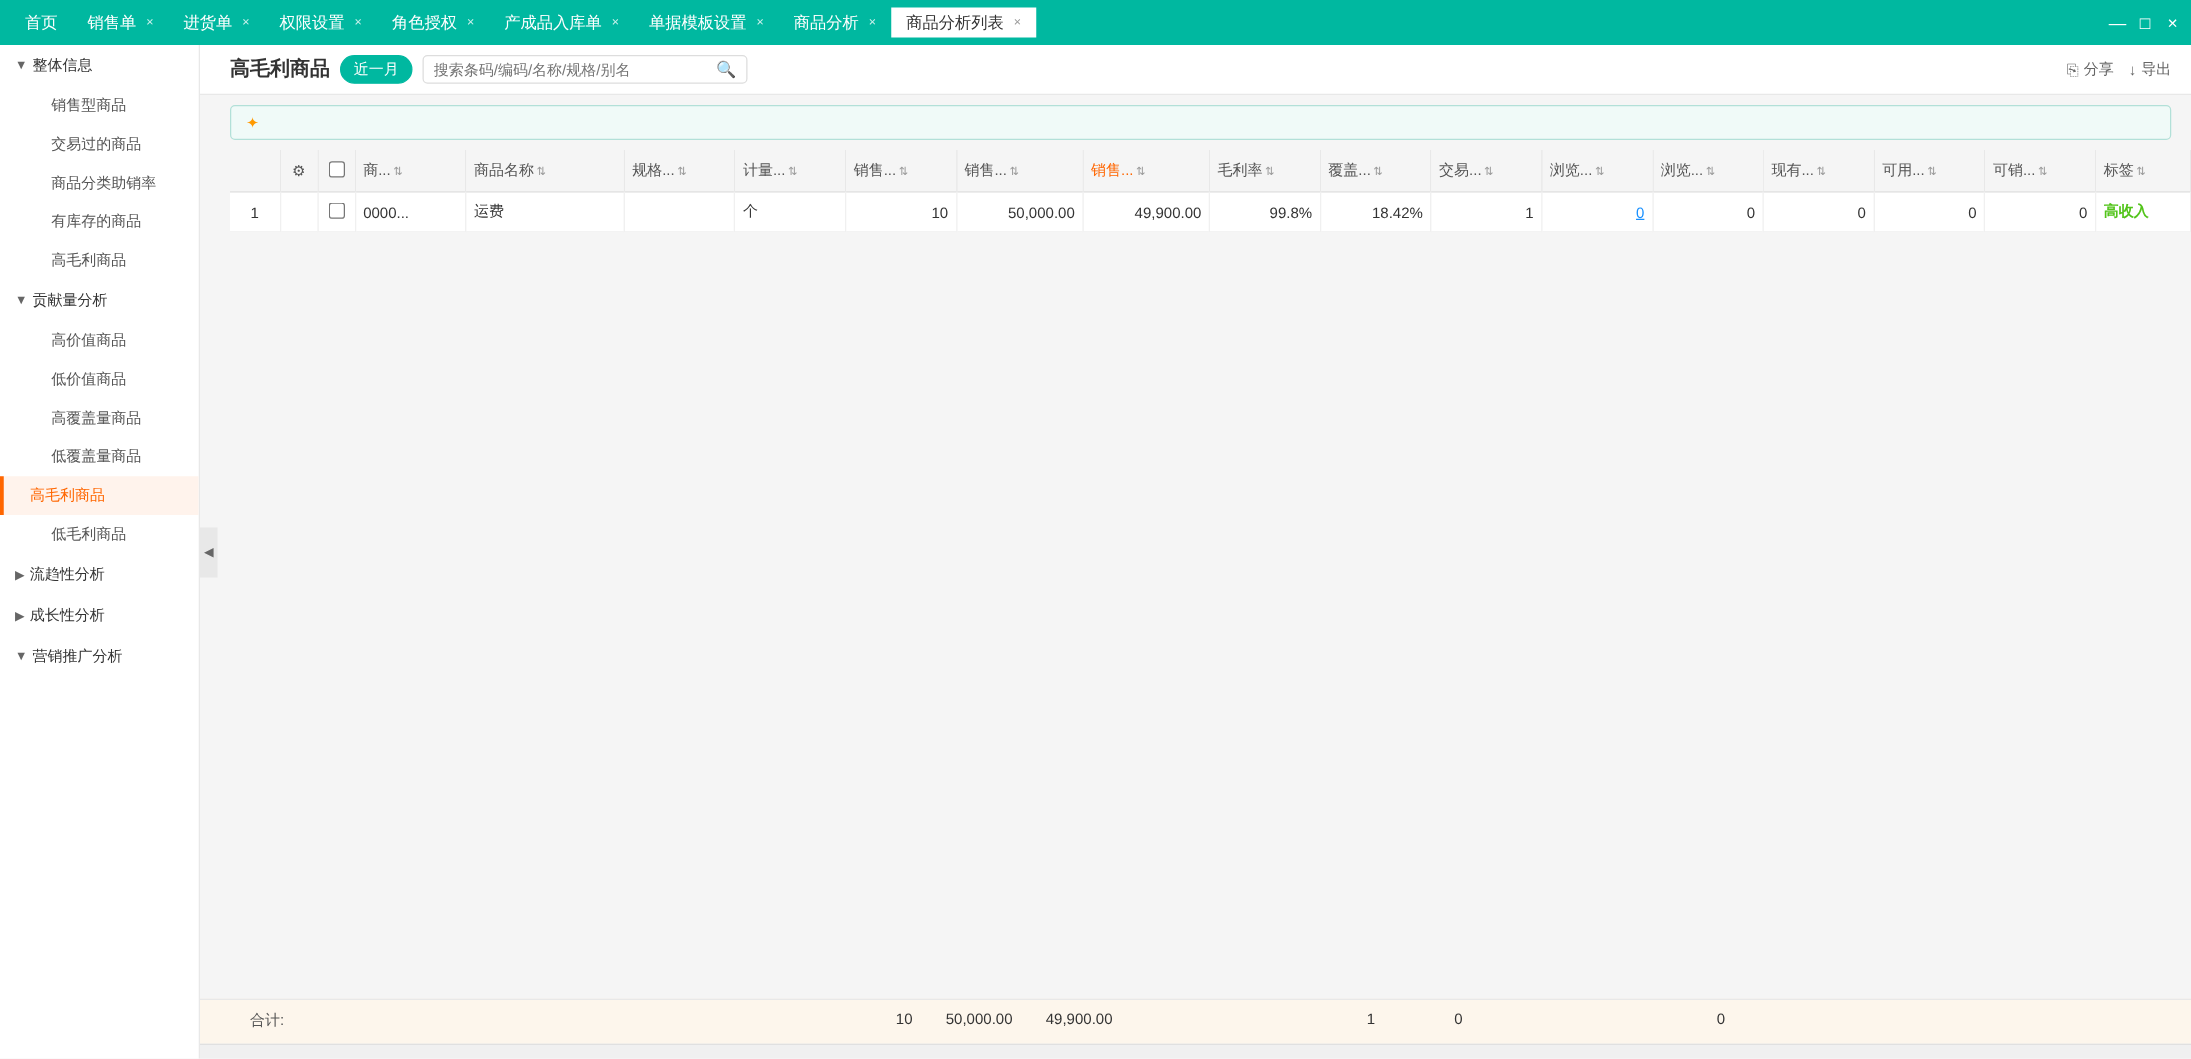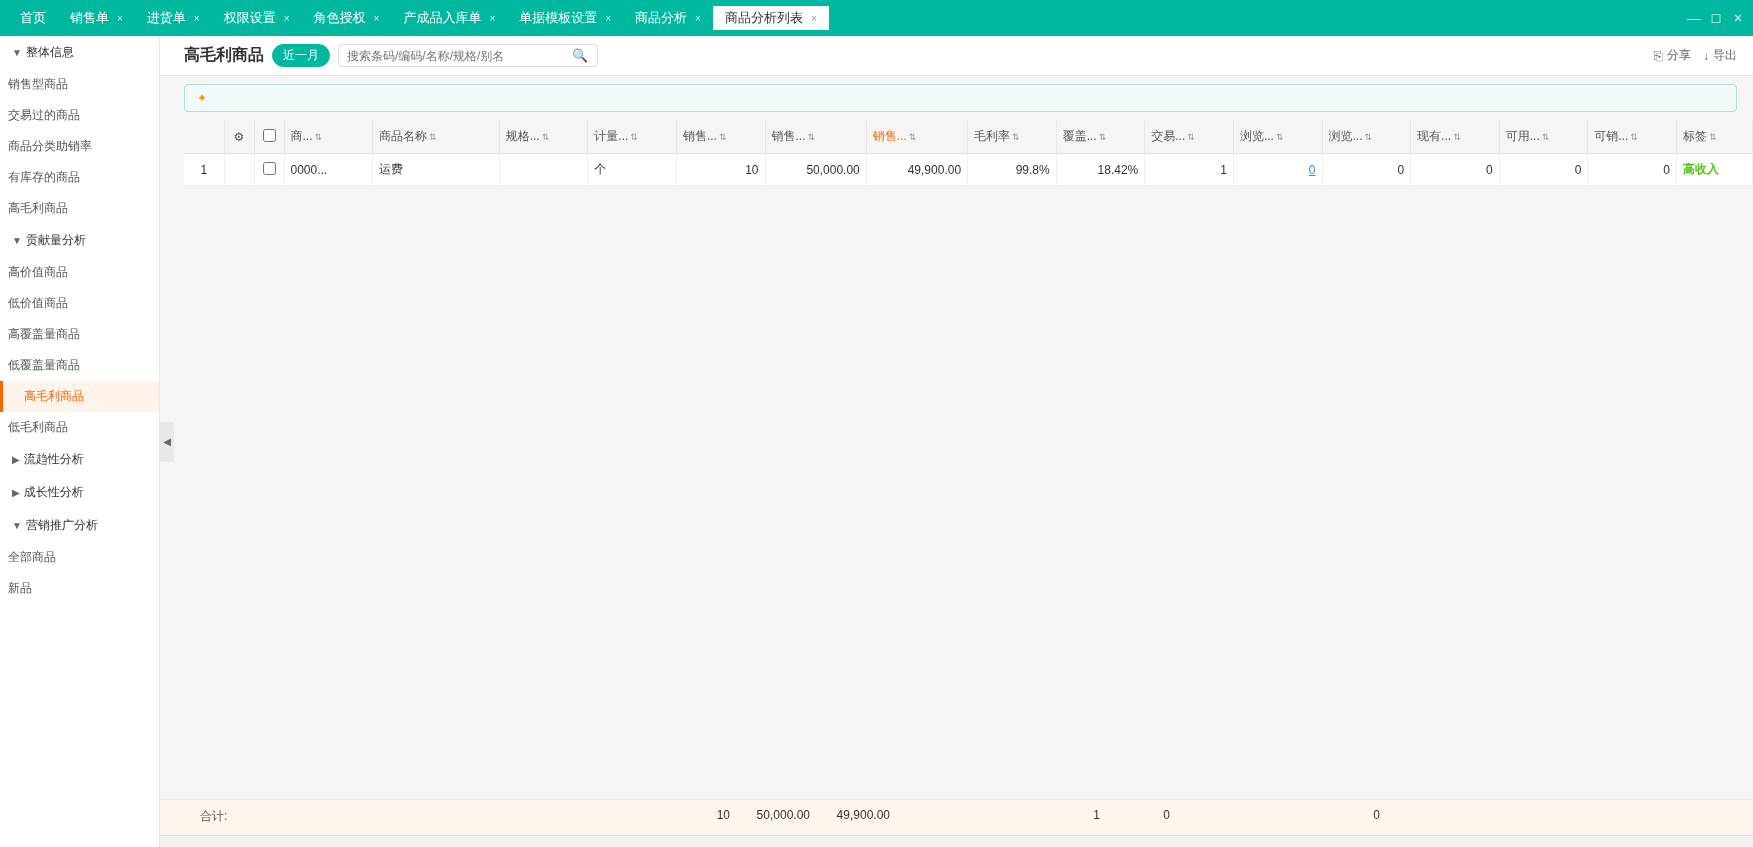--- a/index.html
+++ b/index.html
@@ -77,21 +77,21 @@
       color: #333;
       cursor: pointer;
       gap: 4px;
       font-weight: 500;
     }
     .sidebar-chevron {
       font-size: 10px;
       color: #666;
     }
     .sidebar-item {
-      padding: 7px 12px 7px 8px;
+      padding: 7px 12px 7px 41px;
       font-size: 12px;
       color: #555;
       cursor: pointer;
     }
     .sidebar-item.active {
       background: #fff3ec;
       color: #ff6600;
       border-left: 3px solid #ff6600;
       padding-left: 21px;
     }
@@ -398,28 +398,20 @@
     </div>
 
     <div class="sidebar-group-header">
       <span class="sidebar-chevron">▶</span>
       <span>成长性分析</span>
     </div>
 
     <div class="sidebar-group-header">
       <span class="sidebar-chevron">▼</span>
       <span>营销推广分析</span>
-    </div>
-    <div>
-      <div class="sidebar-item">
-        <span>全部商品</span>
-      </div>
-      <div class="sidebar-item">
-        <span>新品</span>
-      </div>
     </div>
 
   </div>
 
   <div class="content-area">
 
     <button class="collapse-btn">◀</button>
 
     <div class="content-header" style="padding-left: 24px;">
       <span class="page-title">高毛利商品</span>

